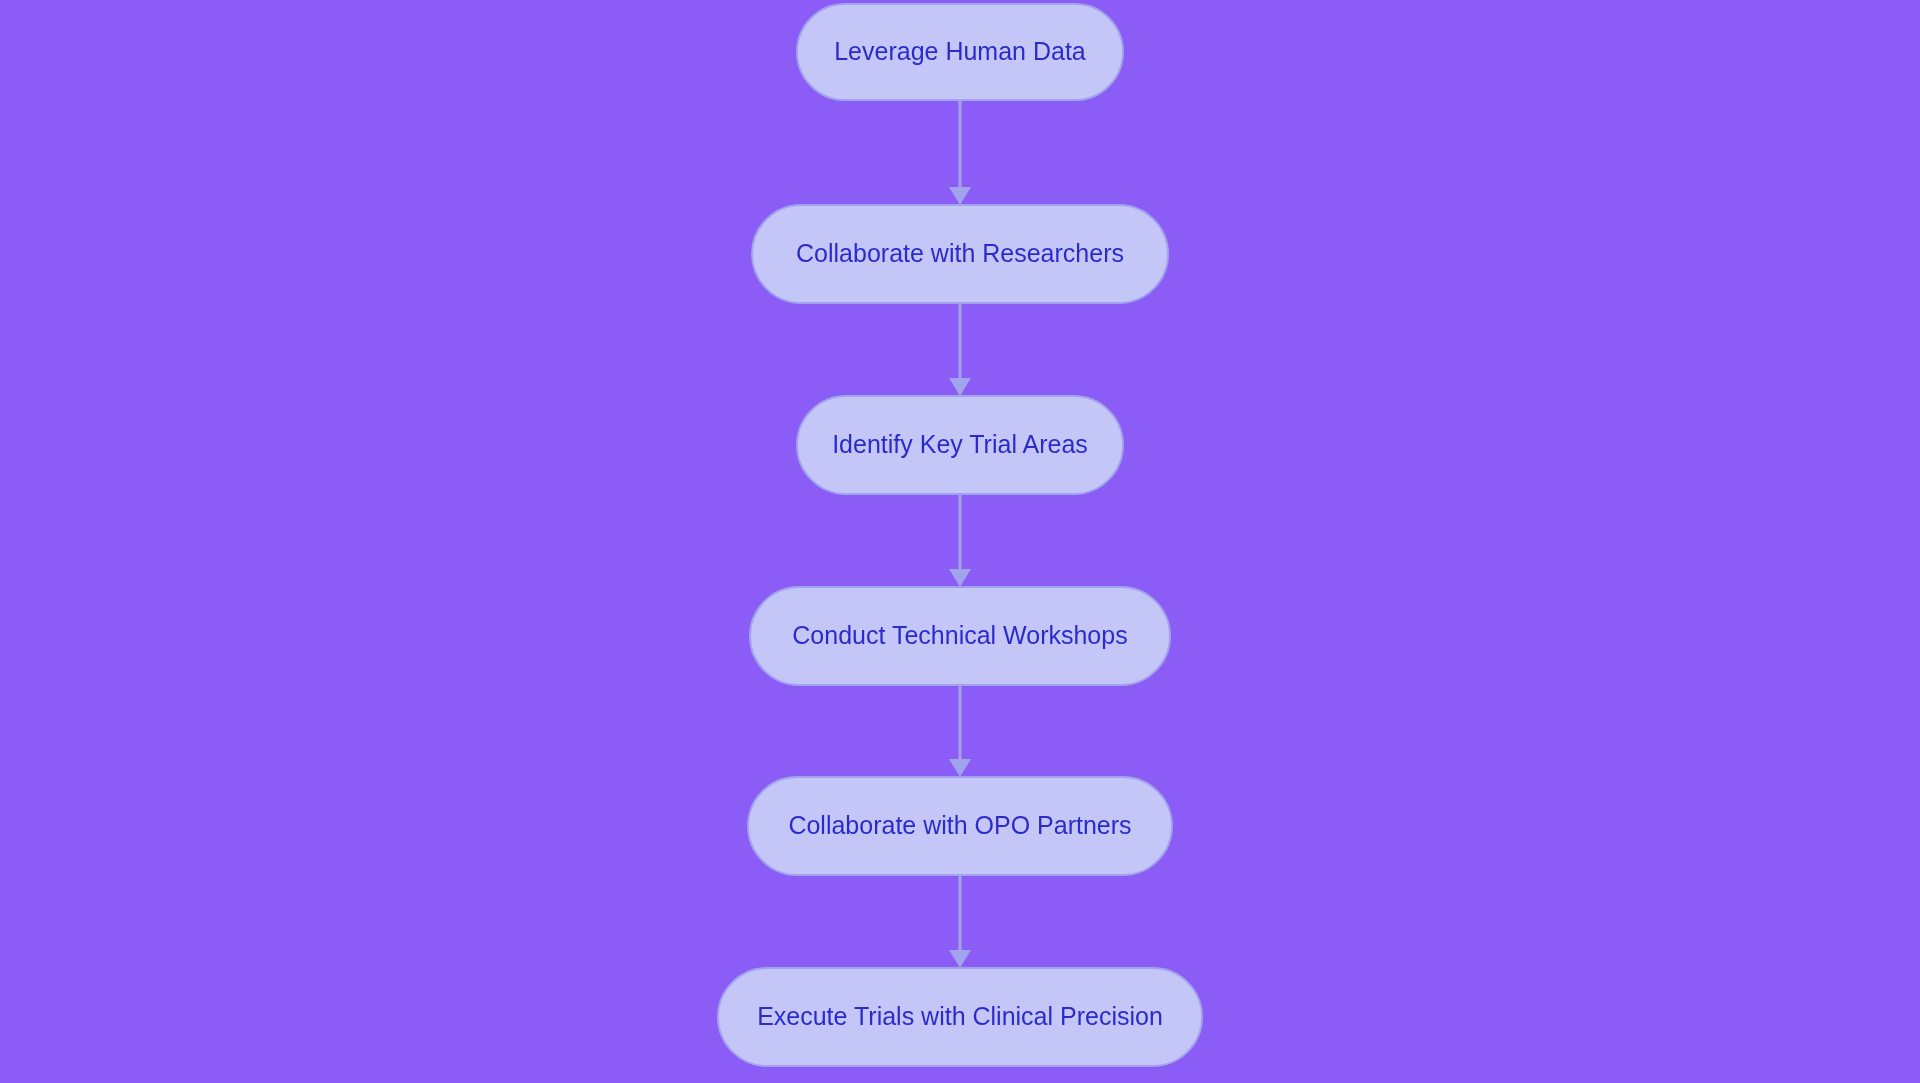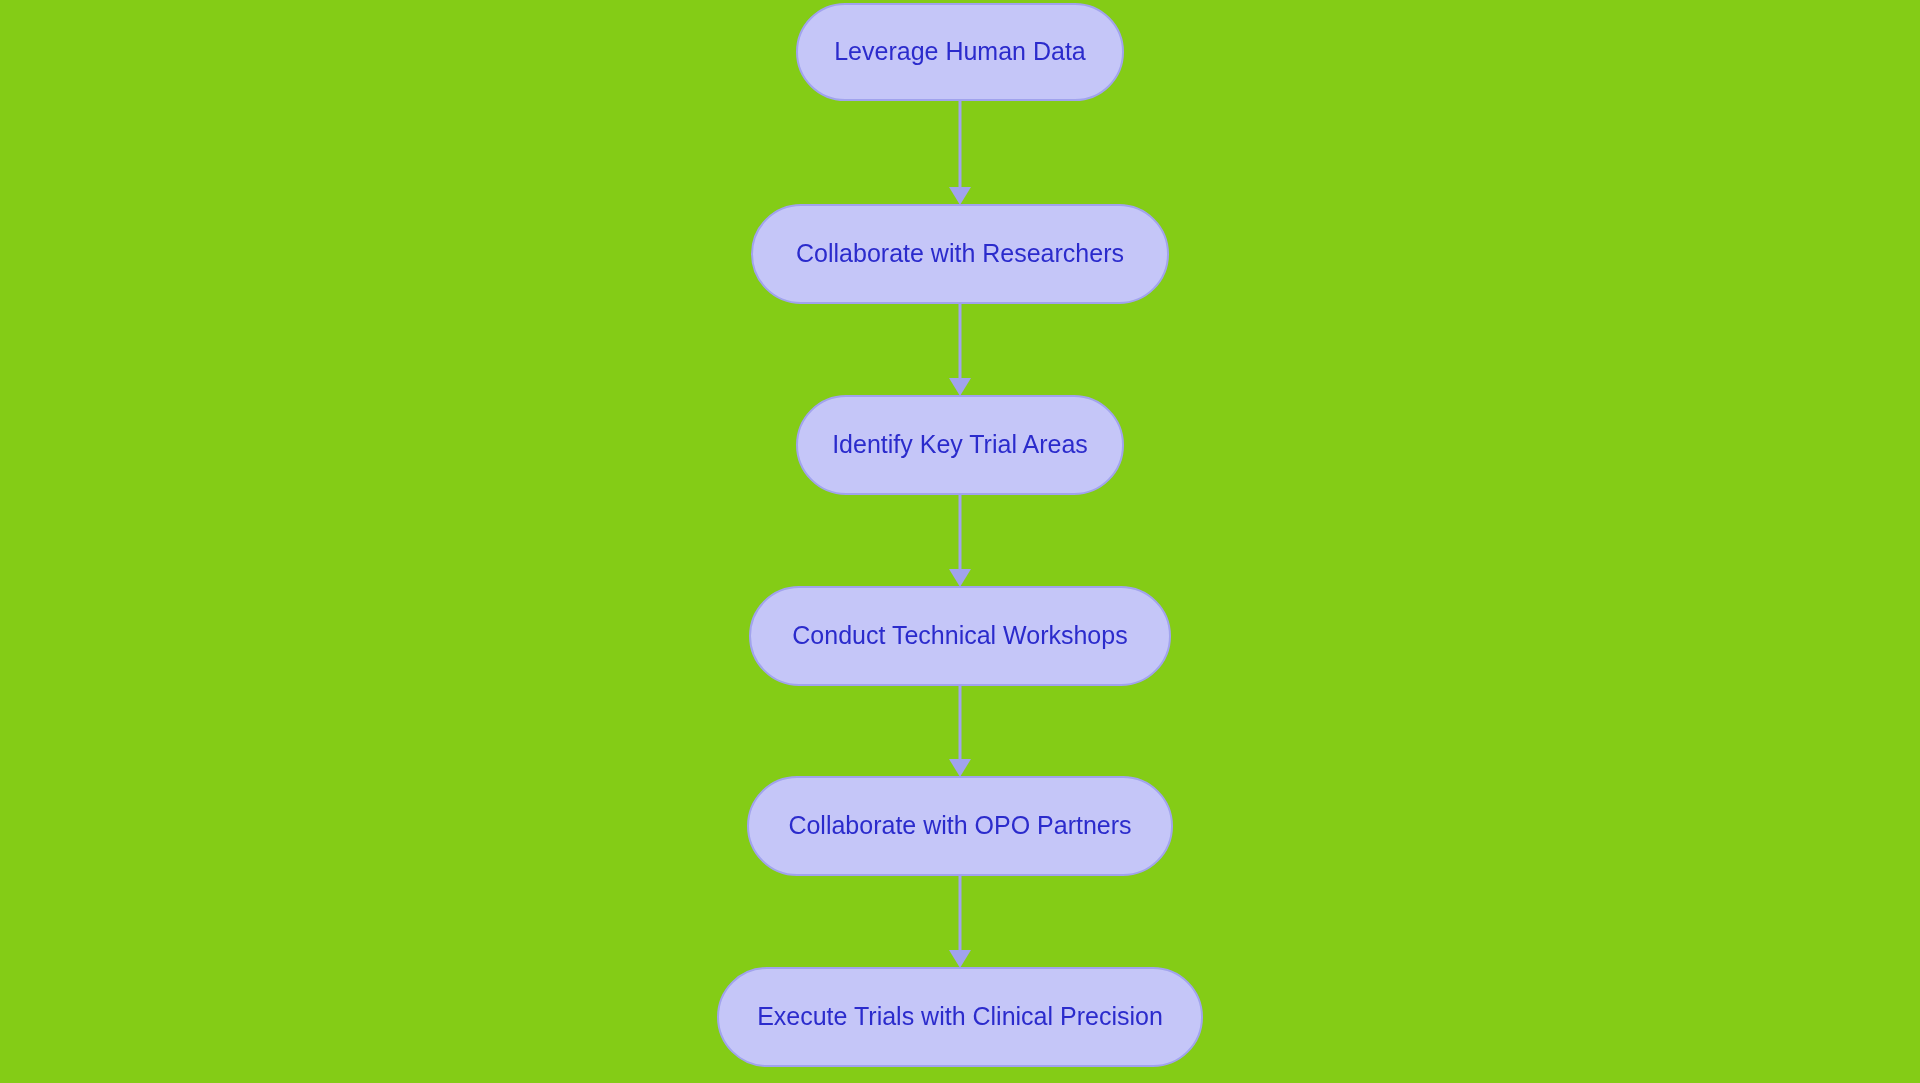--- a/index.html
+++ b/index.html
@@ -11,21 +11,21 @@
   body {
     width: 1920px;
     height: 1083px;
     font-family: "Liberation Sans", sans-serif;
     overflow: hidden;
   }
   #flowchart-root {
     position: relative;
     width: 1920px;
     height: 1083px;
-    background: #84cc16;
+    background: #8b5cf6;
   }
   #flow-svg {
     position: absolute;
     inset: 0;
     width: 1920px;
     height: 1083px;
     display: block;
   }
   .node-group { }
   .node-shape {

